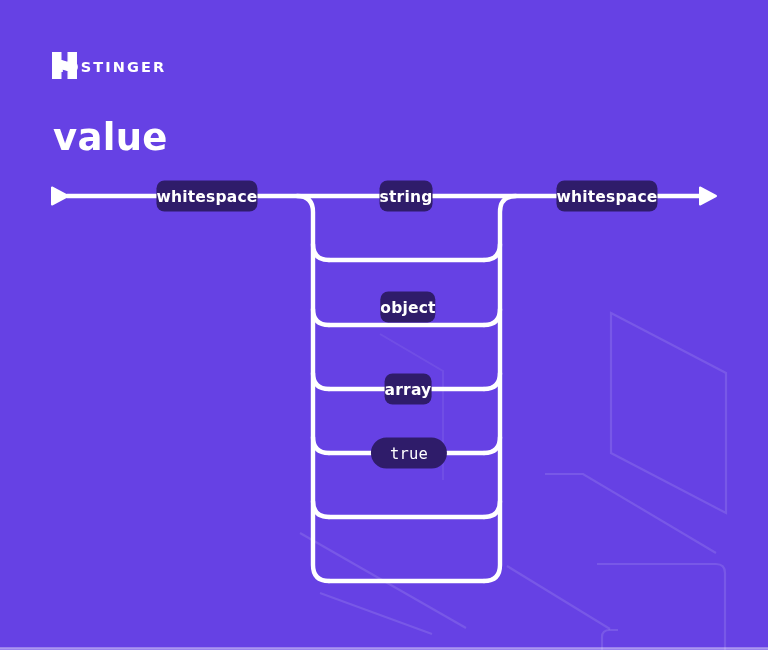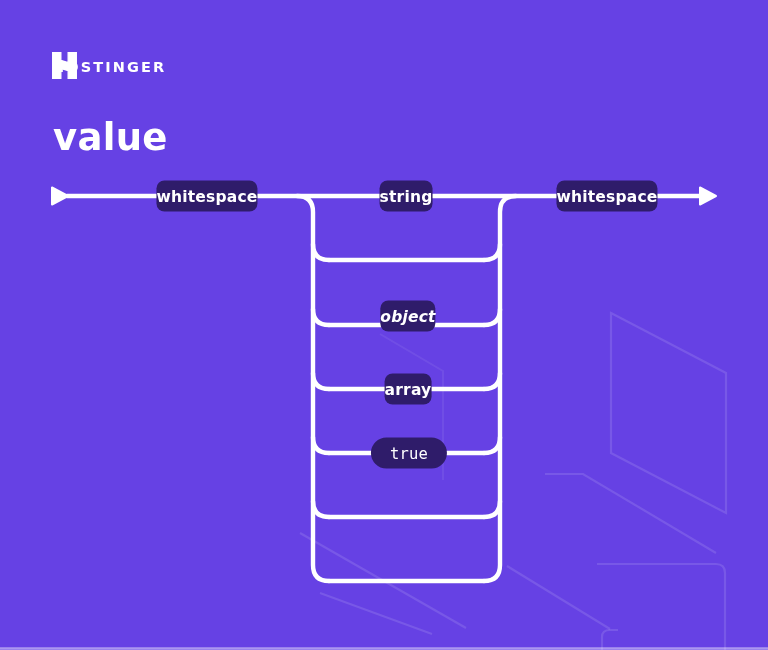--- a/index.html
+++ b/index.html
@@ -109,21 +109,21 @@
     </div>
   </div>
 
   <div class="page-title">value</div>
 
   <div class="node" style="left:207px;top:196px;">whitespace</div>
 
   <div class="node" style="left:406px;top:196px;">string</div>
 
 
-  <div class="node" style="left:408px;top:316px;font-style:italic;">object</div>
+  <div class="node" style="left:408px;top:307px;">object</div>
 
   <div class="node terminal" style="left:409px;top:453px;">true</div>
 
   <div class="node" style="left:408px;top:389px;">array</div>
 
 
 
   <div class="node" style="left:607px;top:196px;">whitespace</div>
 
 </div>

